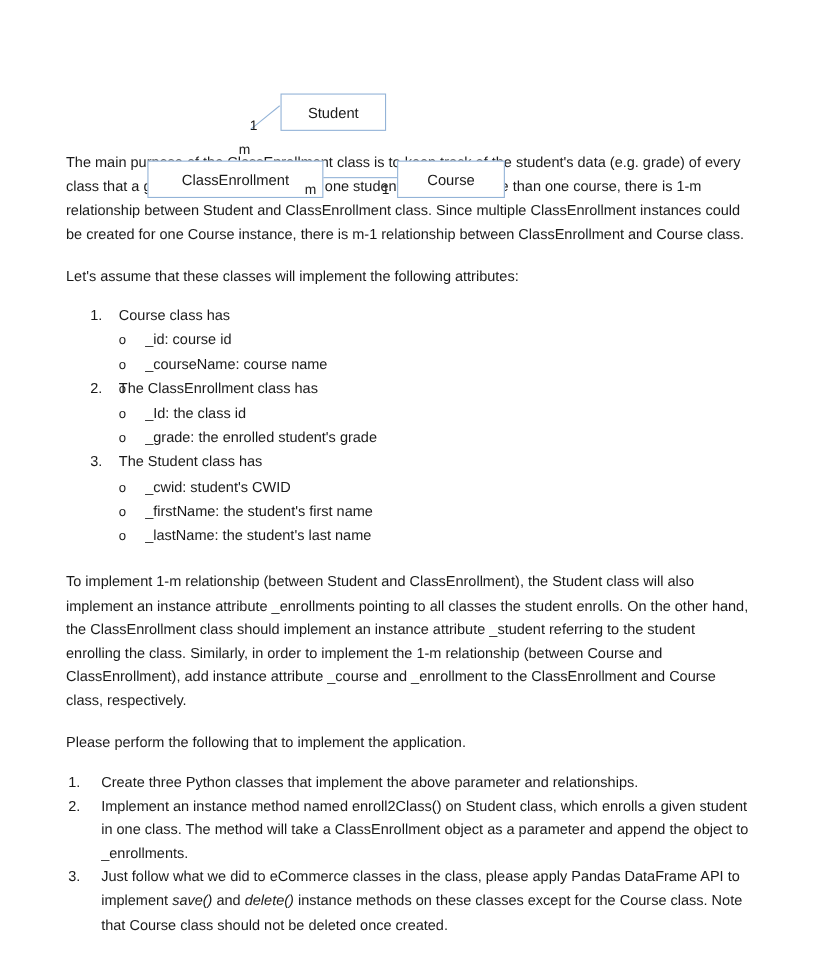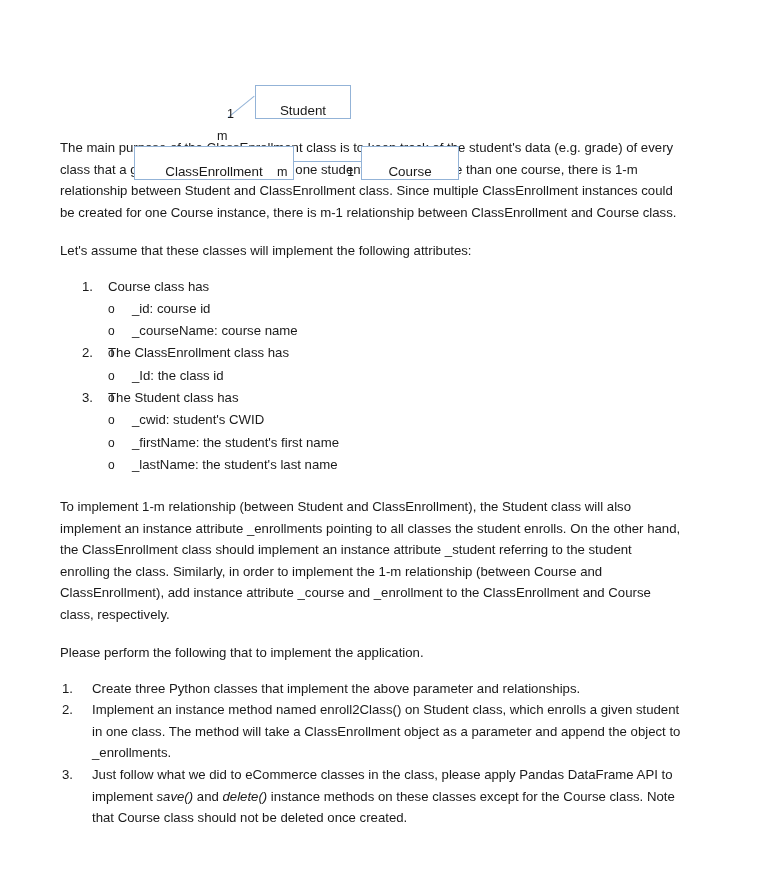--- a/index.html
+++ b/index.html
@@ -44,21 +44,21 @@
     width: 625px;
     height: 112px;
     margin: 0;
   }
   .dbox {
     position: absolute;
     border: 1.4px solid #93b3d7;
     background: #ffffff;
     box-sizing: border-box;
     display: flex;
-    align-items: flex-end;
+    align-items: center;
     justify-content: center;
     font-size: 13.4px;
     color: #1a1a1a;
   }
   .dbox-student   { left: 195px; top: 60px;  width: 96px;  height: 34px; }
   .dbox-enroll    { left: 74px;  top: 121px; width: 160px; height: 34px; }
   .dbox-course    { left: 301px; top: 121px; width: 98px;  height: 34px; }
 
   .dline {
     position: absolute;
@@ -192,21 +192,21 @@
     <div class="spacer-sm"></div>
 
     <ol class="attr-list" id="attr-list">
         <li class="lvl1"><span class="num">1.</span><span>Course class has</span><ul class="sub-list">
             <li class="lvl2"><span class="bullet">o</span><span>_id: course id</span></li>
             <li class="lvl2"><span class="bullet">o</span><span>_courseName: course name</span></li>
             <li class="lvl2"><span class="bullet">o</span></li>
           </ul></li>
         <li class="lvl1"><span class="num">2.</span><span>The ClassEnrollment class has</span><ul class="sub-list">
             <li class="lvl2"><span class="bullet">o</span><span>_Id: the class id</span></li>
-            <li class="lvl2"><span class="bullet">o</span></li>
+            <li class="lvl2"><span class="bullet">o</span><span>_grade: the enrolled student's grade</span></li>
           </ul></li>
         <li class="lvl1"><span class="num">3.</span><span>The Student class has</span><ul class="sub-list">
             <li class="lvl2"><span class="bullet">o</span><span>_cwid: student's CWID</span></li>
             <li class="lvl2"><span class="bullet">o</span><span>_firstName: the student's first name</span></li>
             <li class="lvl2"><span class="bullet">o</span><span>_lastName: the student's last name</span></li>
           </ul></li>
       </ol>
 
     <div class="spacer-lg"></div>
 

